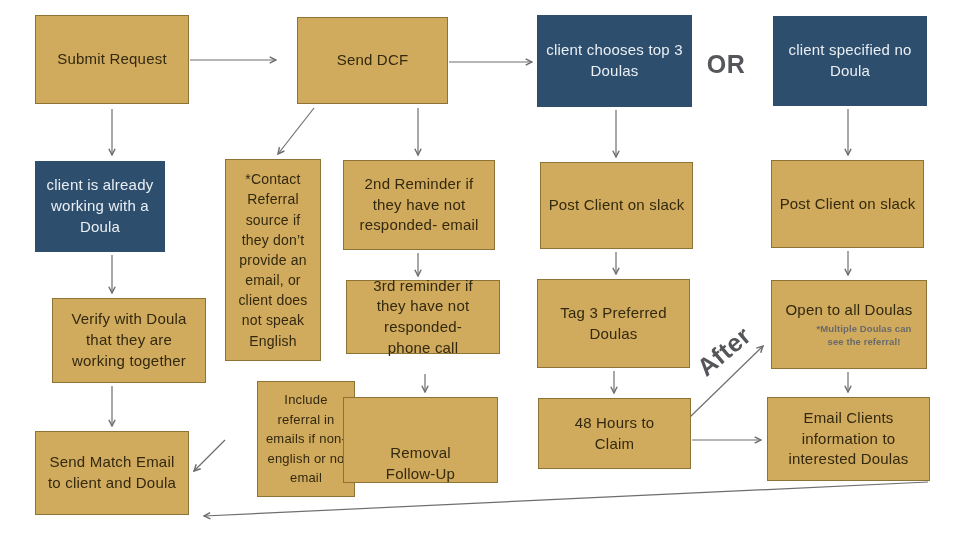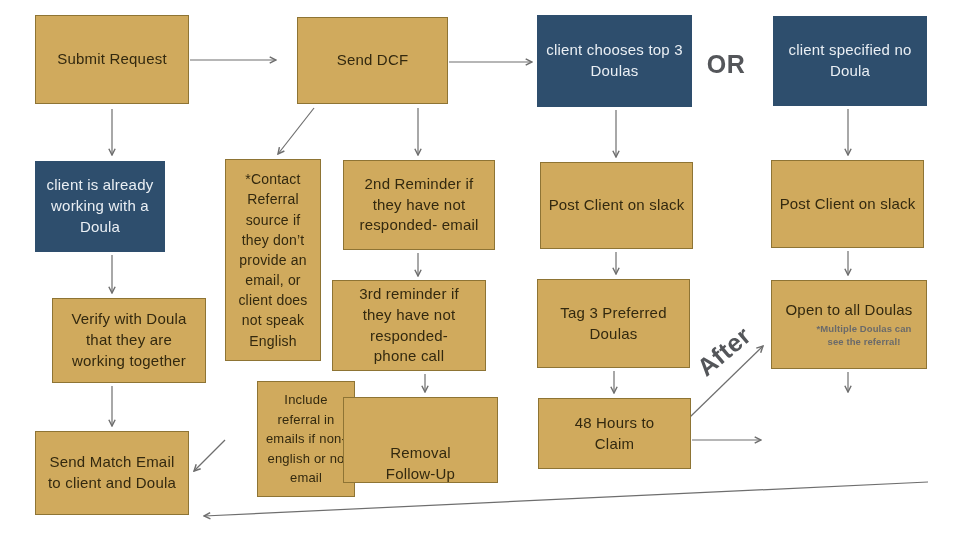--- a/index.html
+++ b/index.html
@@ -154,21 +154,21 @@
   </div>
 
   <div class="node gold" style="left:771px;top:160px;width:153px;height:88px">
     <span>Post Client on slack</span>
   </div>
 
   <div class="node gold" style="left:52px;top:298px;width:154px;height:85px">
     <span>Verify with Doula that they are working together</span>
   </div>
 
-  <div class="node gold w120" style="left:332px;top:280px;width:154px;height:91px">
+  <div class="node gold w120" style="left:346px;top:280px;width:154px;height:74px">
     <span>3rd reminder if they have not responded- phone call</span>
   </div>
 
   <div class="node gold" style="left:537px;top:279px;width:153px;height:89px">
     <span>Tag 3 Preferred Doulas</span>
   </div>
 
   <div class="node gold" style="left:771px;top:280px;width:156px;height:89px">
     <span>Open to all Doulas</span>
     <span class="note">*Multiple Doulas can see the referral!</span>
@@ -185,14 +185,17 @@
   </div>
 
   <div class="node gold w100" style="left:343px;top:397px;width:155px;height:86px">
     <span>Removal Follow-Up</span>
   </div>
 
   <div class="node gold w110" style="left:538px;top:398px;width:153px;height:71px">
     <span>48 Hours to Claim</span>
   </div>
 
+  <div class="node gold" style="left:767px;top:397px;width:163px;height:84px">
+    <span>Email Clients information to interested Doulas</span>
+  </div>
 
 </div>
 
 </body></html>

